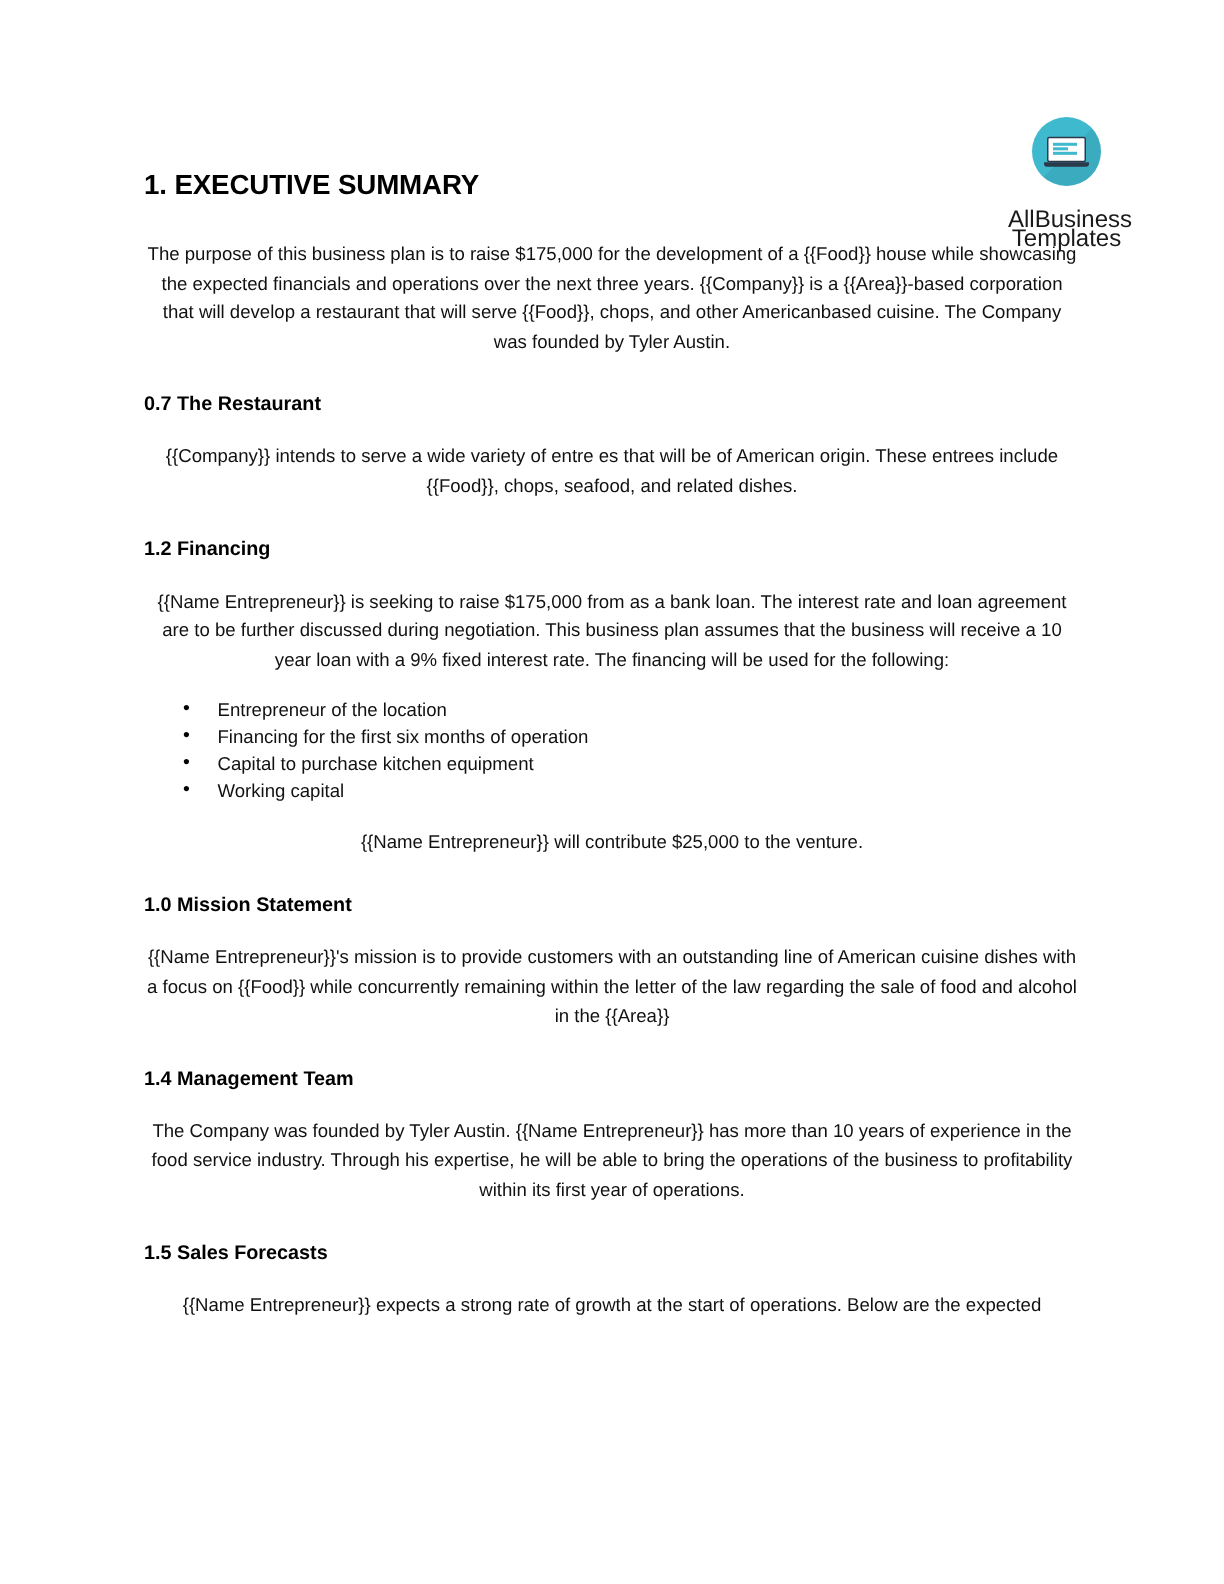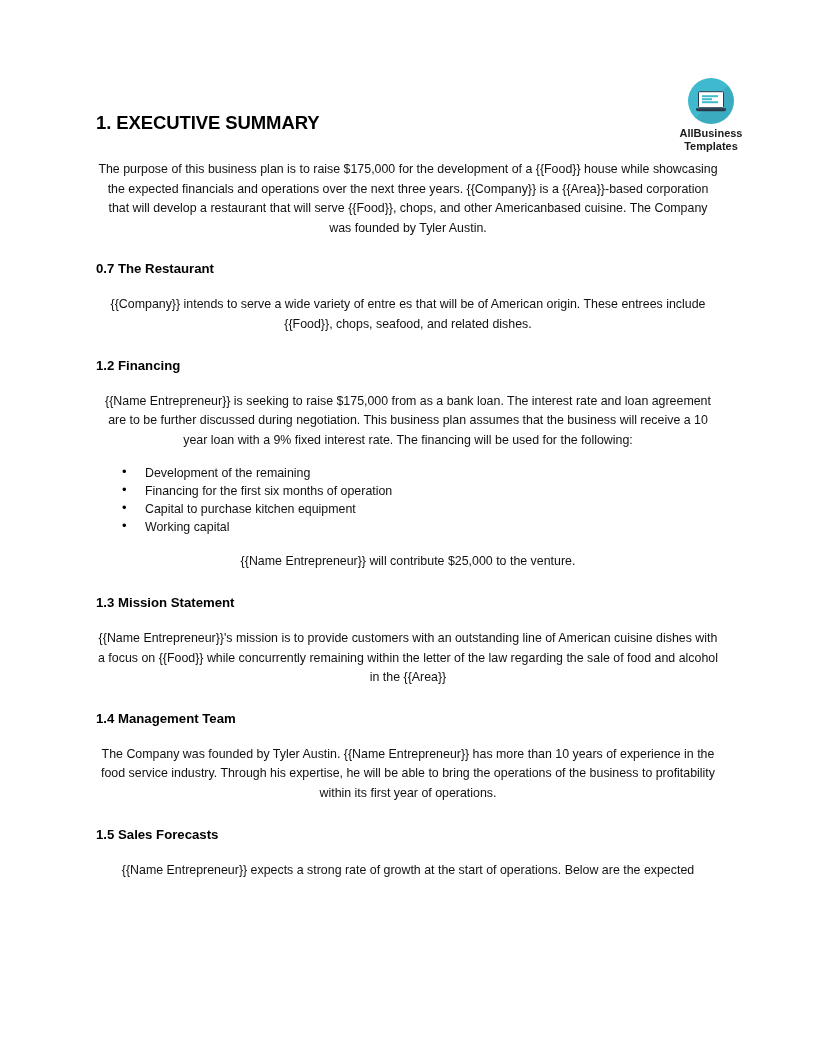--- a/index.html
+++ b/index.html
@@ -73,26 +73,25 @@
   .laptop-line.short { width: 55%; }
   .laptop-line.long { width: 88%; }
   .laptop-base {
     width: 30px;
     height: 2.6px;
     background: #2b3a4a;
     border-radius: 0 0 2px 2px;
     margin: 0 auto;
   }
   .logo-text {
-    margin-top: 3px;
-    font-size: 11px;
+    margin-top: 17px;
+    font-size: 16px;
     line-height: 12.5px;
     color: #1a1a1a;
     font-family: "Liberation Sans", sans-serif;
-    font-weight: bold;
   }
 
   
   .content {
     position: absolute;
     left: 96px;
     top: 112px;
     width: 624px;
   }
 
@@ -171,28 +170,28 @@
     <h1 class="doc-title">1. EXECUTIVE SUMMARY</h1>
 
     <p class="body">The purpose of this business plan is to raise $175,000 for the development of a {{Food}} house while  showcasing the expected financials and operations over the next three years. {{Company}} is   a {{Area}}-based corporation that will develop a restaurant that will serve {{Food}}, chops, and   other Americanbased cuisine. The Company was founded by Tyler Austin.</p>
 
     <h2 class="sec-title">0.7 The Restaurant</h2>
     <p class="body">{{Company}} intends to serve a wide variety of entre es that will be of American origin.   These entrees include {{Food}}, chops, seafood, and related dishes.</p>
 
     <h2 class="sec-title">1.2 Financing</h2>
     <p class="body">{{Name Entrepreneur}} is seeking to raise $175,000 from as a bank loan. The interest rate and loan agreement  are to be further discussed during negotiation. This business plan assumes that the business will   receive a 10 year loan with a 9% fixed interest rate. The financing will be used for the following:</p>
     <ul class="bullets">
-      <li>Development of the remaining</li>
+      <li>Entrepreneur of the location</li>
       <li>Financing for the first six months of operation</li>
       <li>Capital to purchase kitchen equipment</li>
       <li>Working capital</li>
     </ul>
     <p class="body tight">{{Name Entrepreneur}} will contribute $25,000 to the venture.</p>
 
-    <h2 class="sec-title">1.3 Mission Statement</h2>
+    <h2 class="sec-title">1.0 Mission Statement</h2>
     <p class="body">{{Name Entrepreneur}}'s mission is to provide customers with an outstanding line of American cuisine dishes   with a focus on {{Food}} while concurrently remaining within the letter of the law regarding the sale  of food and alcohol in the {{Area}}</p>
 
     <h2 class="sec-title">1.4 Management Team</h2>
     <p class="body">The Company was founded by Tyler Austin. {{Name Entrepreneur}} has more than 10 years of experience in  the food service industry. Through his expertise, he will be able to bring the operations of the   business to profitability within its first year of operations.</p>
 
     <h2 class="sec-title">1.5 Sales Forecasts</h2>
     <p class="body">{{Name Entrepreneur}} expects a strong rate of growth at the start of operations. Below are the expected</p>
 
   </div>
 </div>

